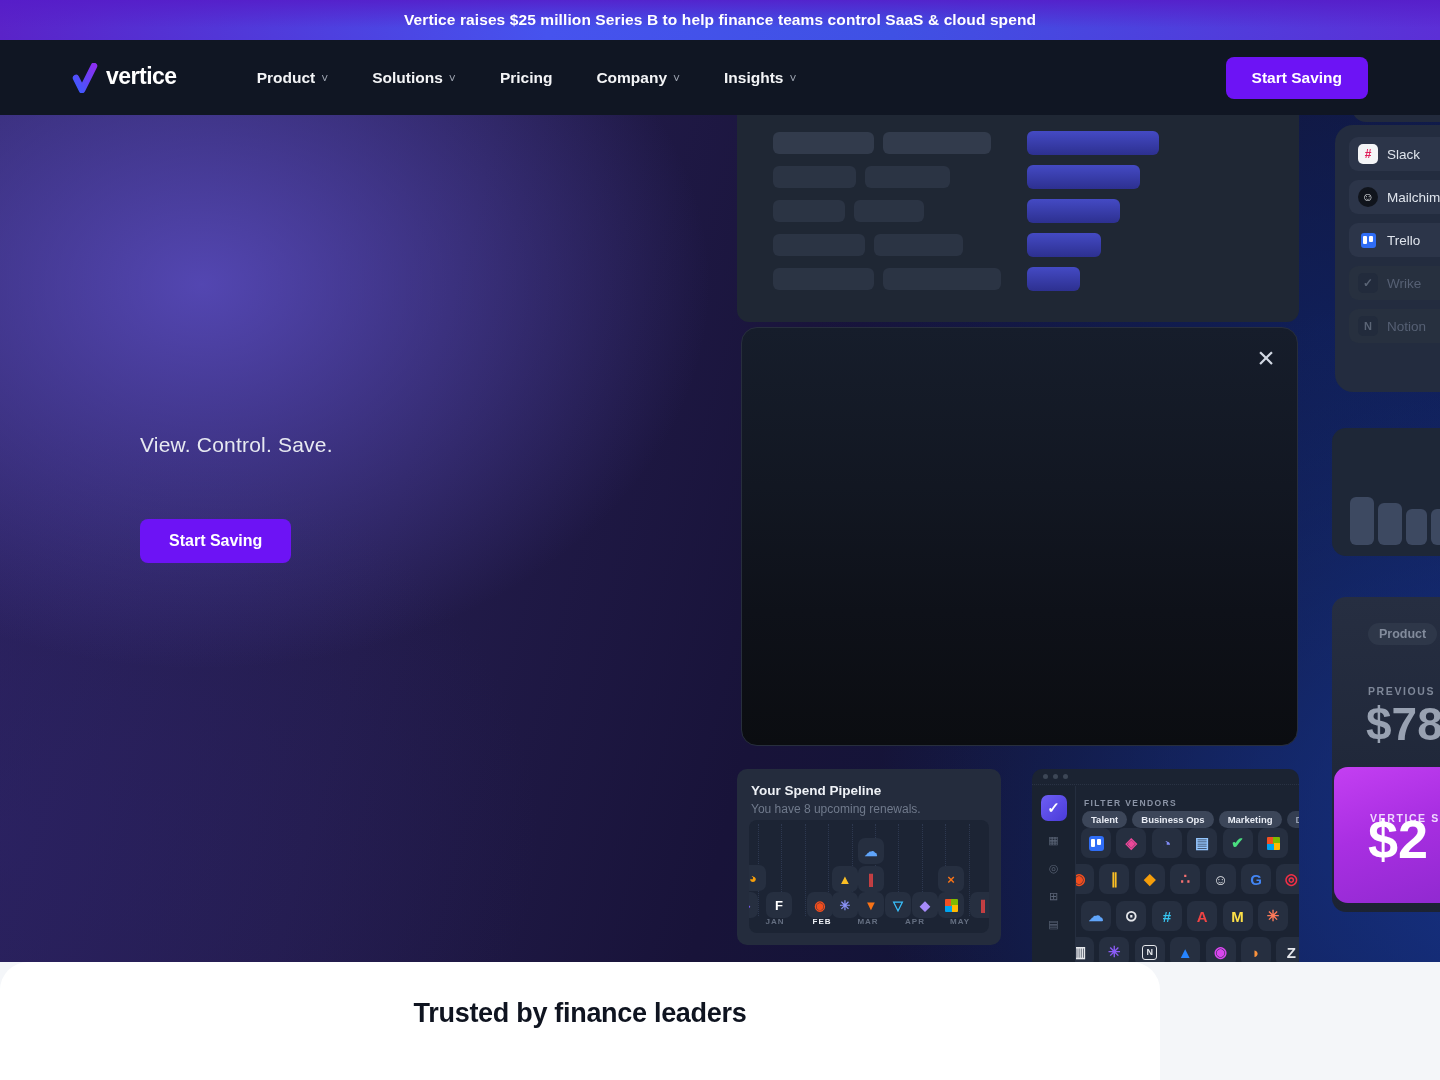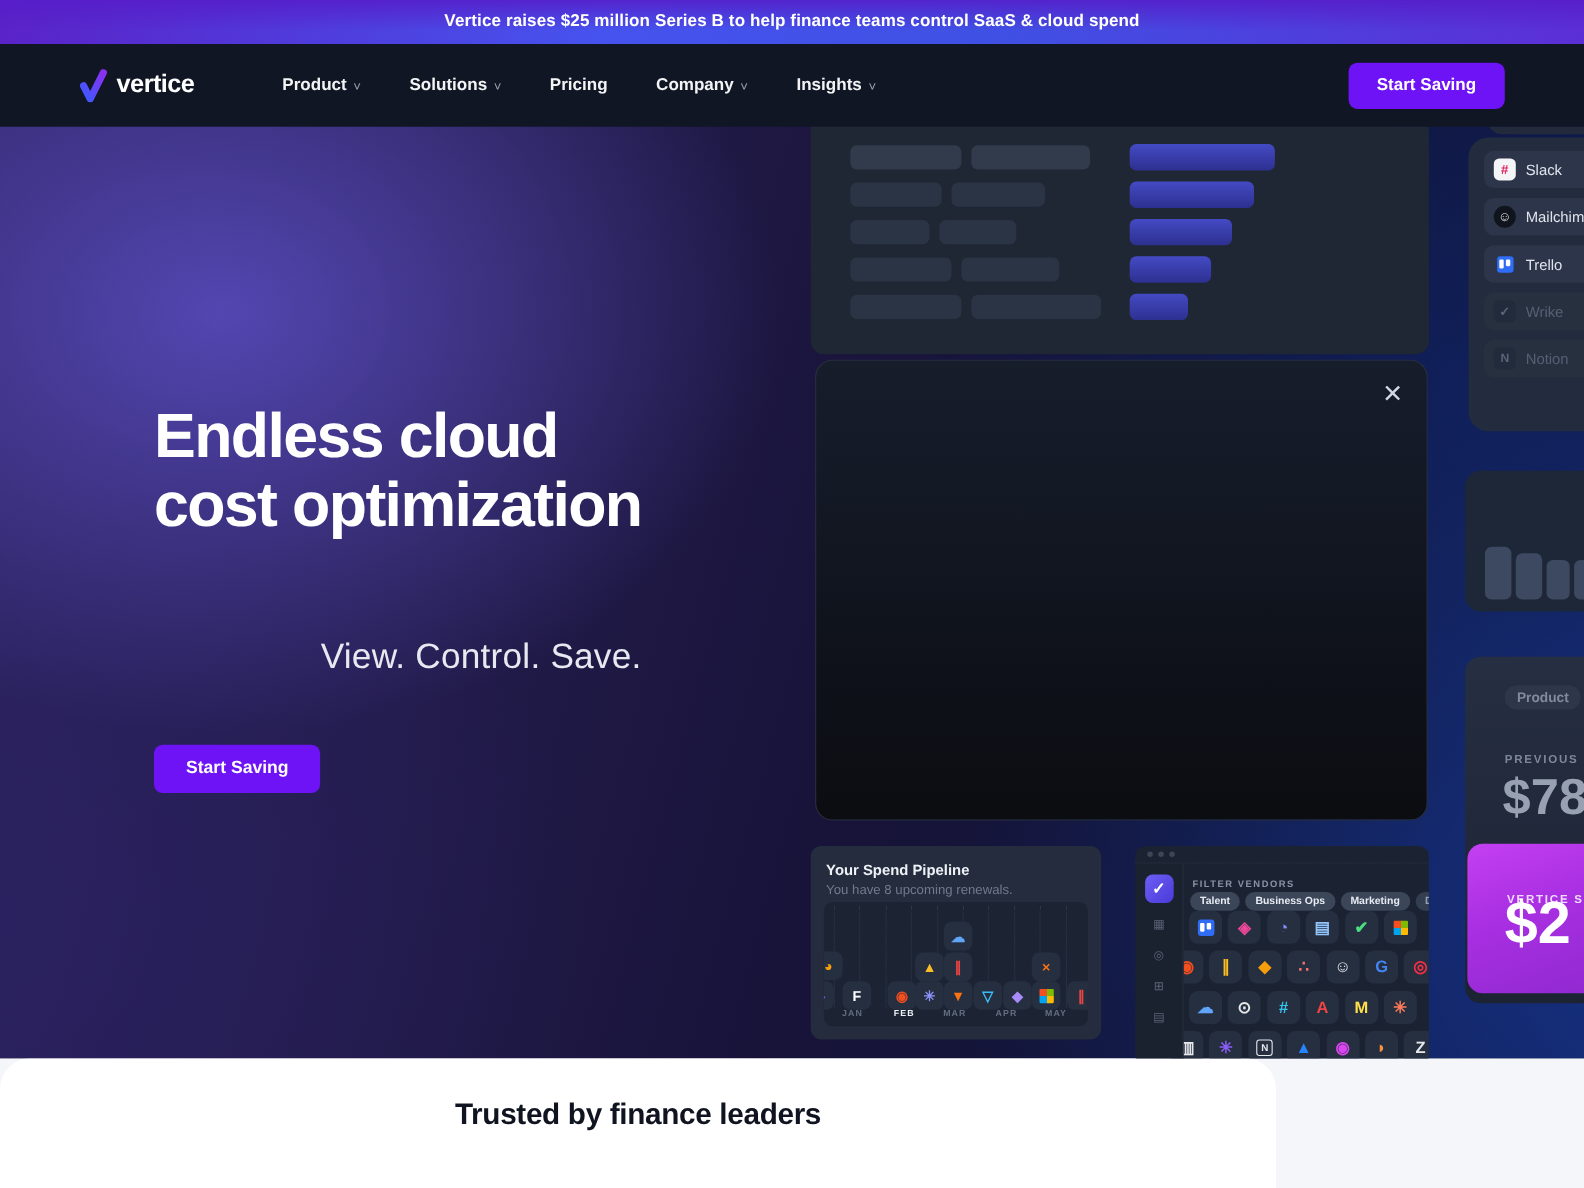--- a/index.html
+++ b/index.html
@@ -26,21 +26,21 @@
   
   .hero { position:relative; height:847px; overflow:hidden;
     background:
       radial-gradient(820px 620px at 14% 20%, rgba(94,80,200,.8), rgba(94,80,200,0) 62%),
       radial-gradient(900px 700px at 0% 85%, rgba(44,34,104,.5), rgba(44,34,104,0) 60%),
       radial-gradient(1100px 900px at 108% 85%, rgba(23,52,138,.95), rgba(23,52,138,0) 62%),
       radial-gradient(760px 520px at 92% 25%, rgba(16,32,92,.85), rgba(16,32,92,0) 68%),
       linear-gradient(105deg,#2c2360 0%,#231c4c 30%,#181339 55%,#111538 75%,#0e1b4c 100%); }
   .hero-copy { position:absolute; left:140px; top:250px; }
   .hero-copy h1 { color:#fff; font-size:57px; line-height:1.1; font-weight:700; letter-spacing:-1.5px; }
-  .hero-sub { color:#e7e9f1; font-size:32px; margin-top:88px; letter-spacing:.2px;text-align:right; }
+  .hero-sub { color:#e7e9f1; font-size:21px; margin-top:68px; letter-spacing:.2px;text-align:right; }
   .hero-cta { display:inline-block; margin-top:62px; background:#6d13f5; color:#fff; font-size:16px;
     font-weight:700; padding:13px 29px; border-radius:8px; cursor:pointer; }
 
   
   .card { position:absolute; border-radius:14px; }
 
   
   .sk-card { left:737px; top:-16px; width:562px; height:223px; background:#1f2734; border-radius:12px; padding:33px 0 0 36px; }
   .sk-row { position:relative; height:22px; margin-bottom:12px; display:flex; gap:9px; }
   .sk-pill { height:22px; border-radius:6px; background:#2b3444; }
@@ -174,24 +174,20 @@
           <span>Insights</span>
           <span class="chev">˅</span>
         </div>
       </div>
     <div class="nav-cta">Start Saving</div>
   </div>
 
   <div class="hero">
 
     <div class="hero-copy">
-      <h1>
-        <span>Endless cloud</span><br>
-        <span>cost optimization</span>
-      </h1>
       <div class="hero-sub">View. Control. Save.</div>
       <div class="hero-cta">Start Saving</div>
     </div>
 
     <div class="card sk-card" id="skeleton-card">
         <div class="sk-row">
           <div class="sk-pill" style="width: 101px;"></div>
           <div class="sk-pill" style="width: 108px;"></div>
           <div class="sk-bar" style="width: 132px;"></div>
         </div>

